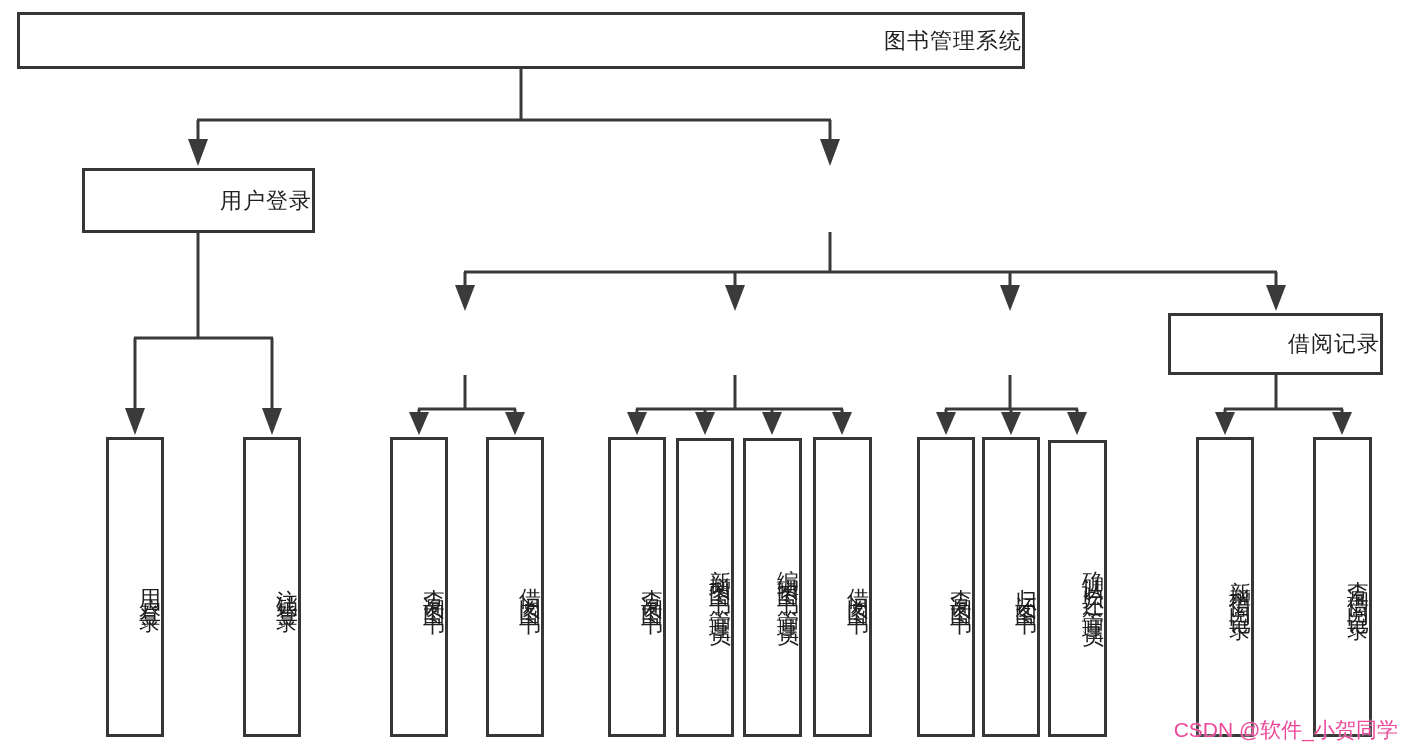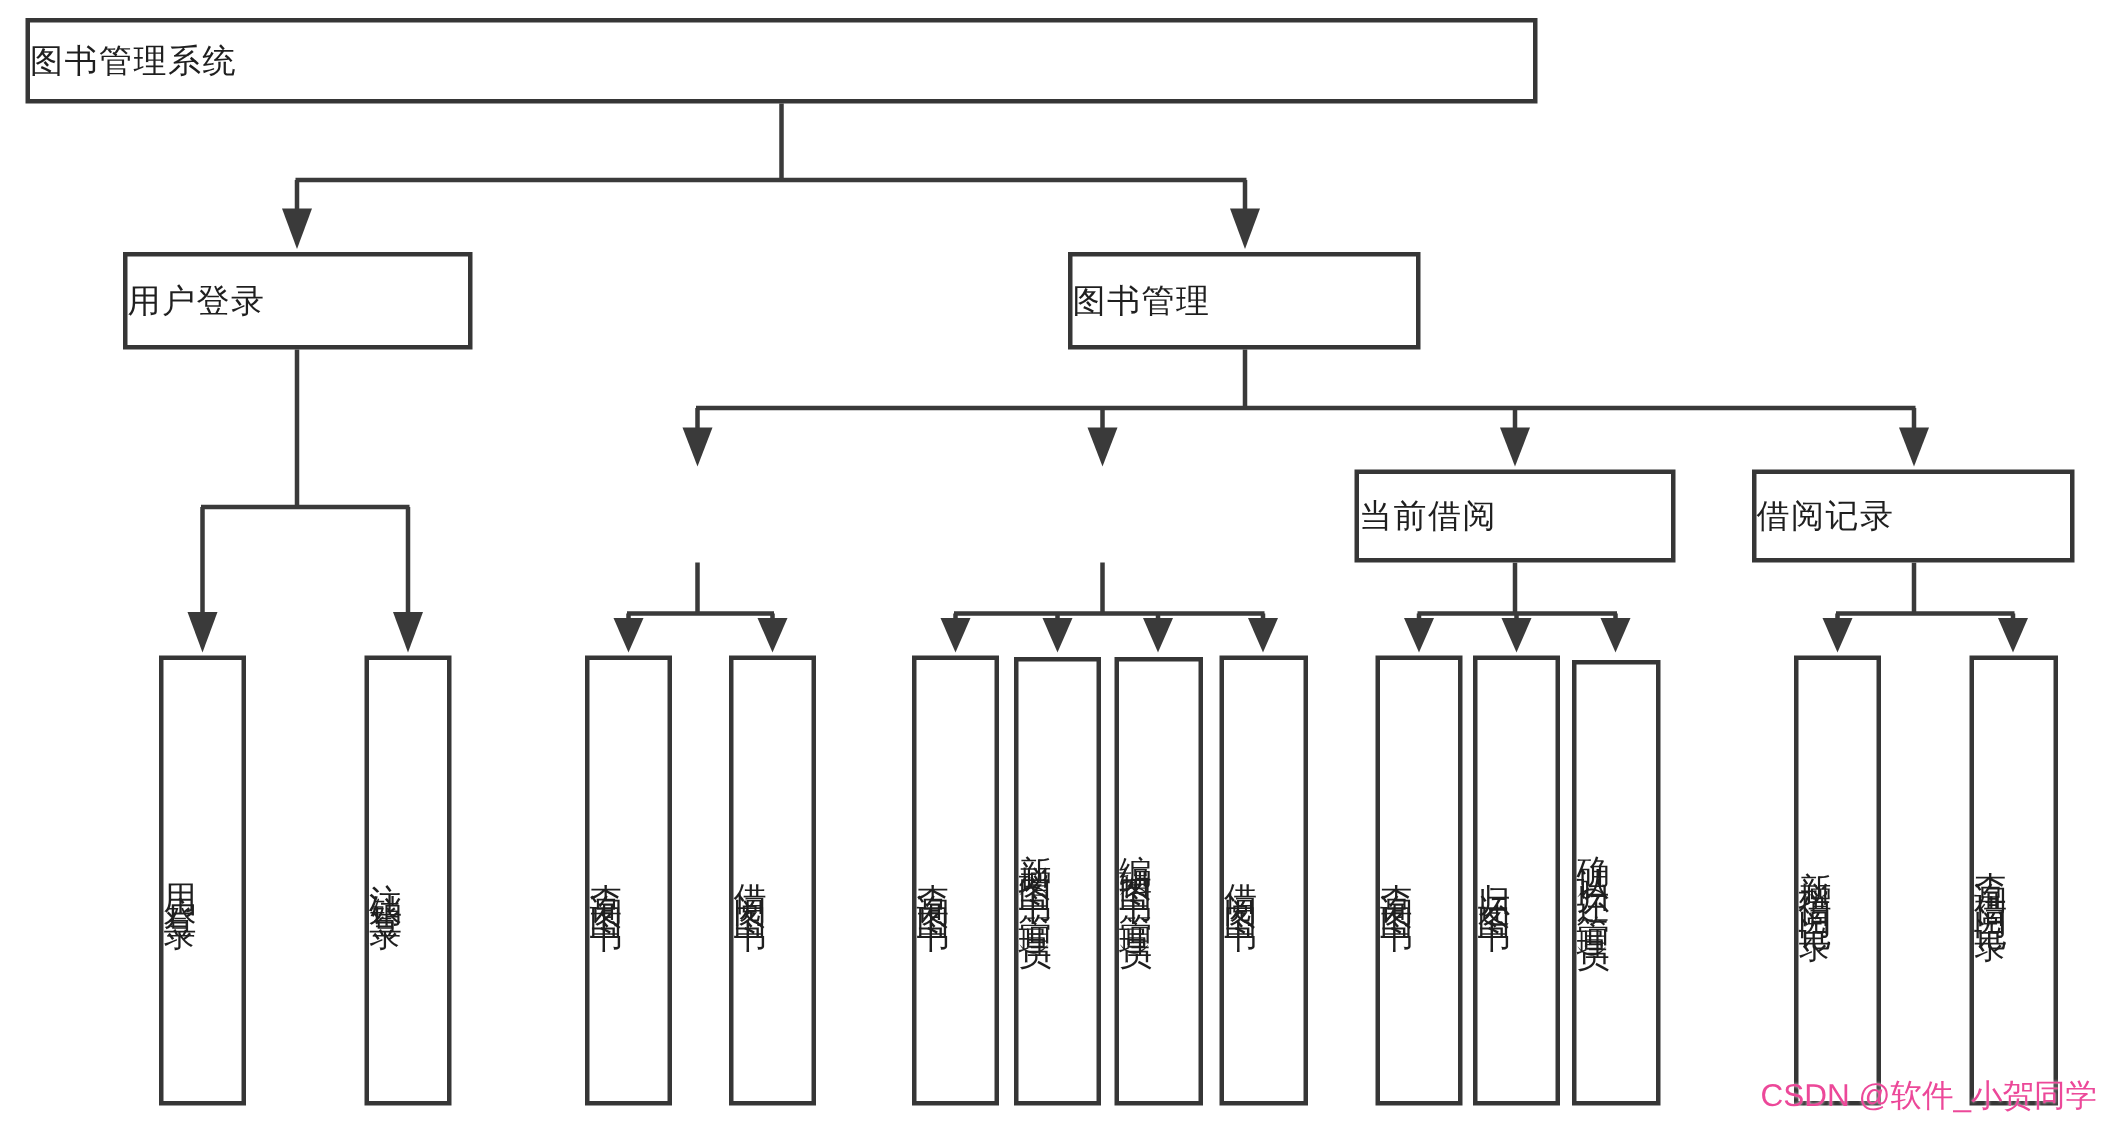--- a/index.html
+++ b/index.html
@@ -9,21 +9,21 @@
     background:#ffffff;
     font-family:"Liberation Sans","DejaVu Sans",sans-serif;
     overflow:hidden;
   }
   #connectors{position:absolute;left:0;top:0;z-index:0;}
   .box{
     position:absolute;
     box-sizing:border-box;
     background:#ffffff;
     border:3px solid #363636;
-    display:flex;align-items:center;justify-content:flex-start;
+    display:flex;align-items:center;justify-content:flex-end;
     z-index:1;
     color:#1f1f1f;
   }
   .hbox .lbl{
     font-size:22px;
     letter-spacing:1px;
     white-space:nowrap;
   }
   .vbox .vlbl{
     writing-mode:vertical-rl;
@@ -80,27 +80,21 @@
     </g>
   </svg>
 
   <div class="box hbox" style="left:17px;top:12px;width:1008px;height:57px">
     <span class="lbl">图书管理系统</span>
   </div>
 
   <div class="box hbox" style="left:82px;top:168px;width:233px;height:65px">
     <span class="lbl">用户登录</span>
   </div>
-  <div class="box hbox" style="left:712px;top:168px;width:235px;height:65px">
-    <span class="lbl">图书管理</span>
-  </div>
 
-  <div class="box hbox" style="left:903px;top:313px;width:214px;height:62px">
-    <span class="lbl">当前借阅</span>
-  </div>
   <div class="box hbox" style="left:1168px;top:313px;width:215px;height:62px">
     <span class="lbl">借阅记录</span>
   </div>
 
   <div class="box vbox" style="left:106px;top:437px;width:58px;height:300px">
     <span class="vlbl">用户登录</span>
   </div>
   <div class="box vbox" style="left:243px;top:437px;width:58px;height:300px">
     <span class="vlbl">注销登录</span>
   </div>

